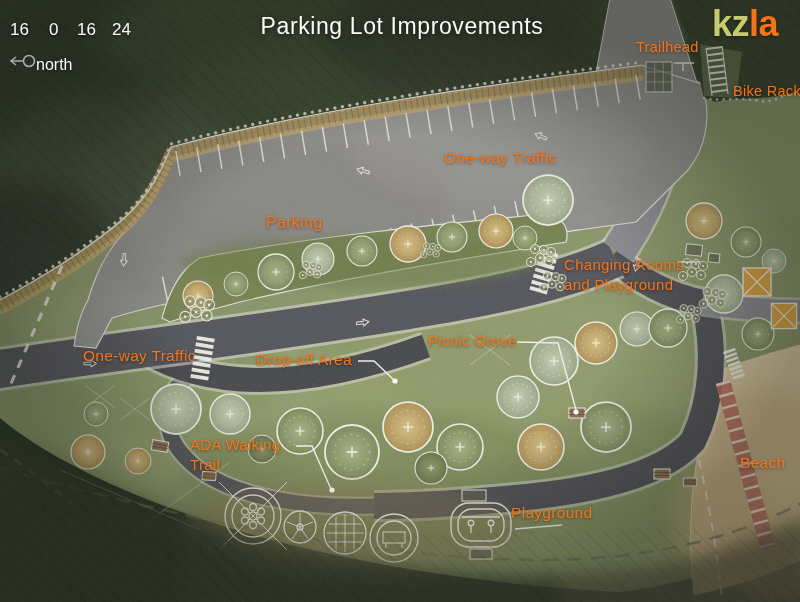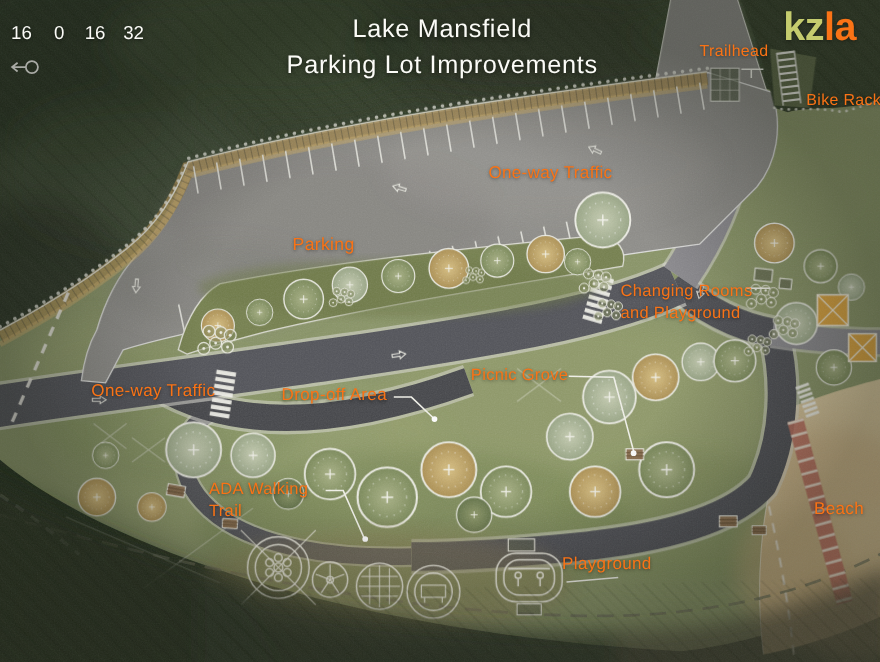--- a/index.html
+++ b/index.html
@@ -379,35 +379,37 @@
   <g stroke="#fbfbf7" stroke-width="1.6" fill="none">
     <circle cx="29" cy="61" r="5.5"></circle>
     <path d="M 11,61 H 23.5 M 16,57 L 11,61 L 16,65"></path>
   </g>
 
   <rect x="0" y="0" width="800" height="602" filter="url(#gr)" opacity="0.13"></rect>
   <rect x="0" y="0" width="800" height="602" fill="url(#vg)"></rect>
 </svg>
 
 <div class="title">
-  <div>Lake Mansfield</div>
   <div>Parking Lot Improvements</div>
 </div>
 
 <div class="logo">
   <span style="color: rgb(197, 204, 110); text-align: center;">kz</span><span style="color: #f97316; text-align: center;">la</span>
 </div>
 
 <div class="scalebar">
   <span style="left:2px">16</span>
   <span style="left:41px">0</span>
   <span style="left:69px">16</span>
-  <span style="left:104px">32</span>
-</div>
-
+  <span style="left:104px">24</span>
+</div>
+
+<div class="north-wrap">
+  <span class="north-label">north</span>
+</div>
 
 <div class="lbl lbl-sm" style="left:636px;top:39px">Trailhead</div>
 <div class="lbl lbl-sm" style="left:733px;top:83px">Bike Rack</div>
 <div class="lbl lbl-lg" style="left:444px;top:149px">One-way Traffic</div>
 <div class="lbl lbl-parking" style="left:266px;top:214px">Parking</div>
 <div class="lbl lbl-md" style="left:564px;top:255px">
   <div>Changing Rooms</div>
   <div>and Playground</div>
 </div>
 <div class="lbl lbl-lg" style="left:83px;top:347px">One-way Traffic</div>

